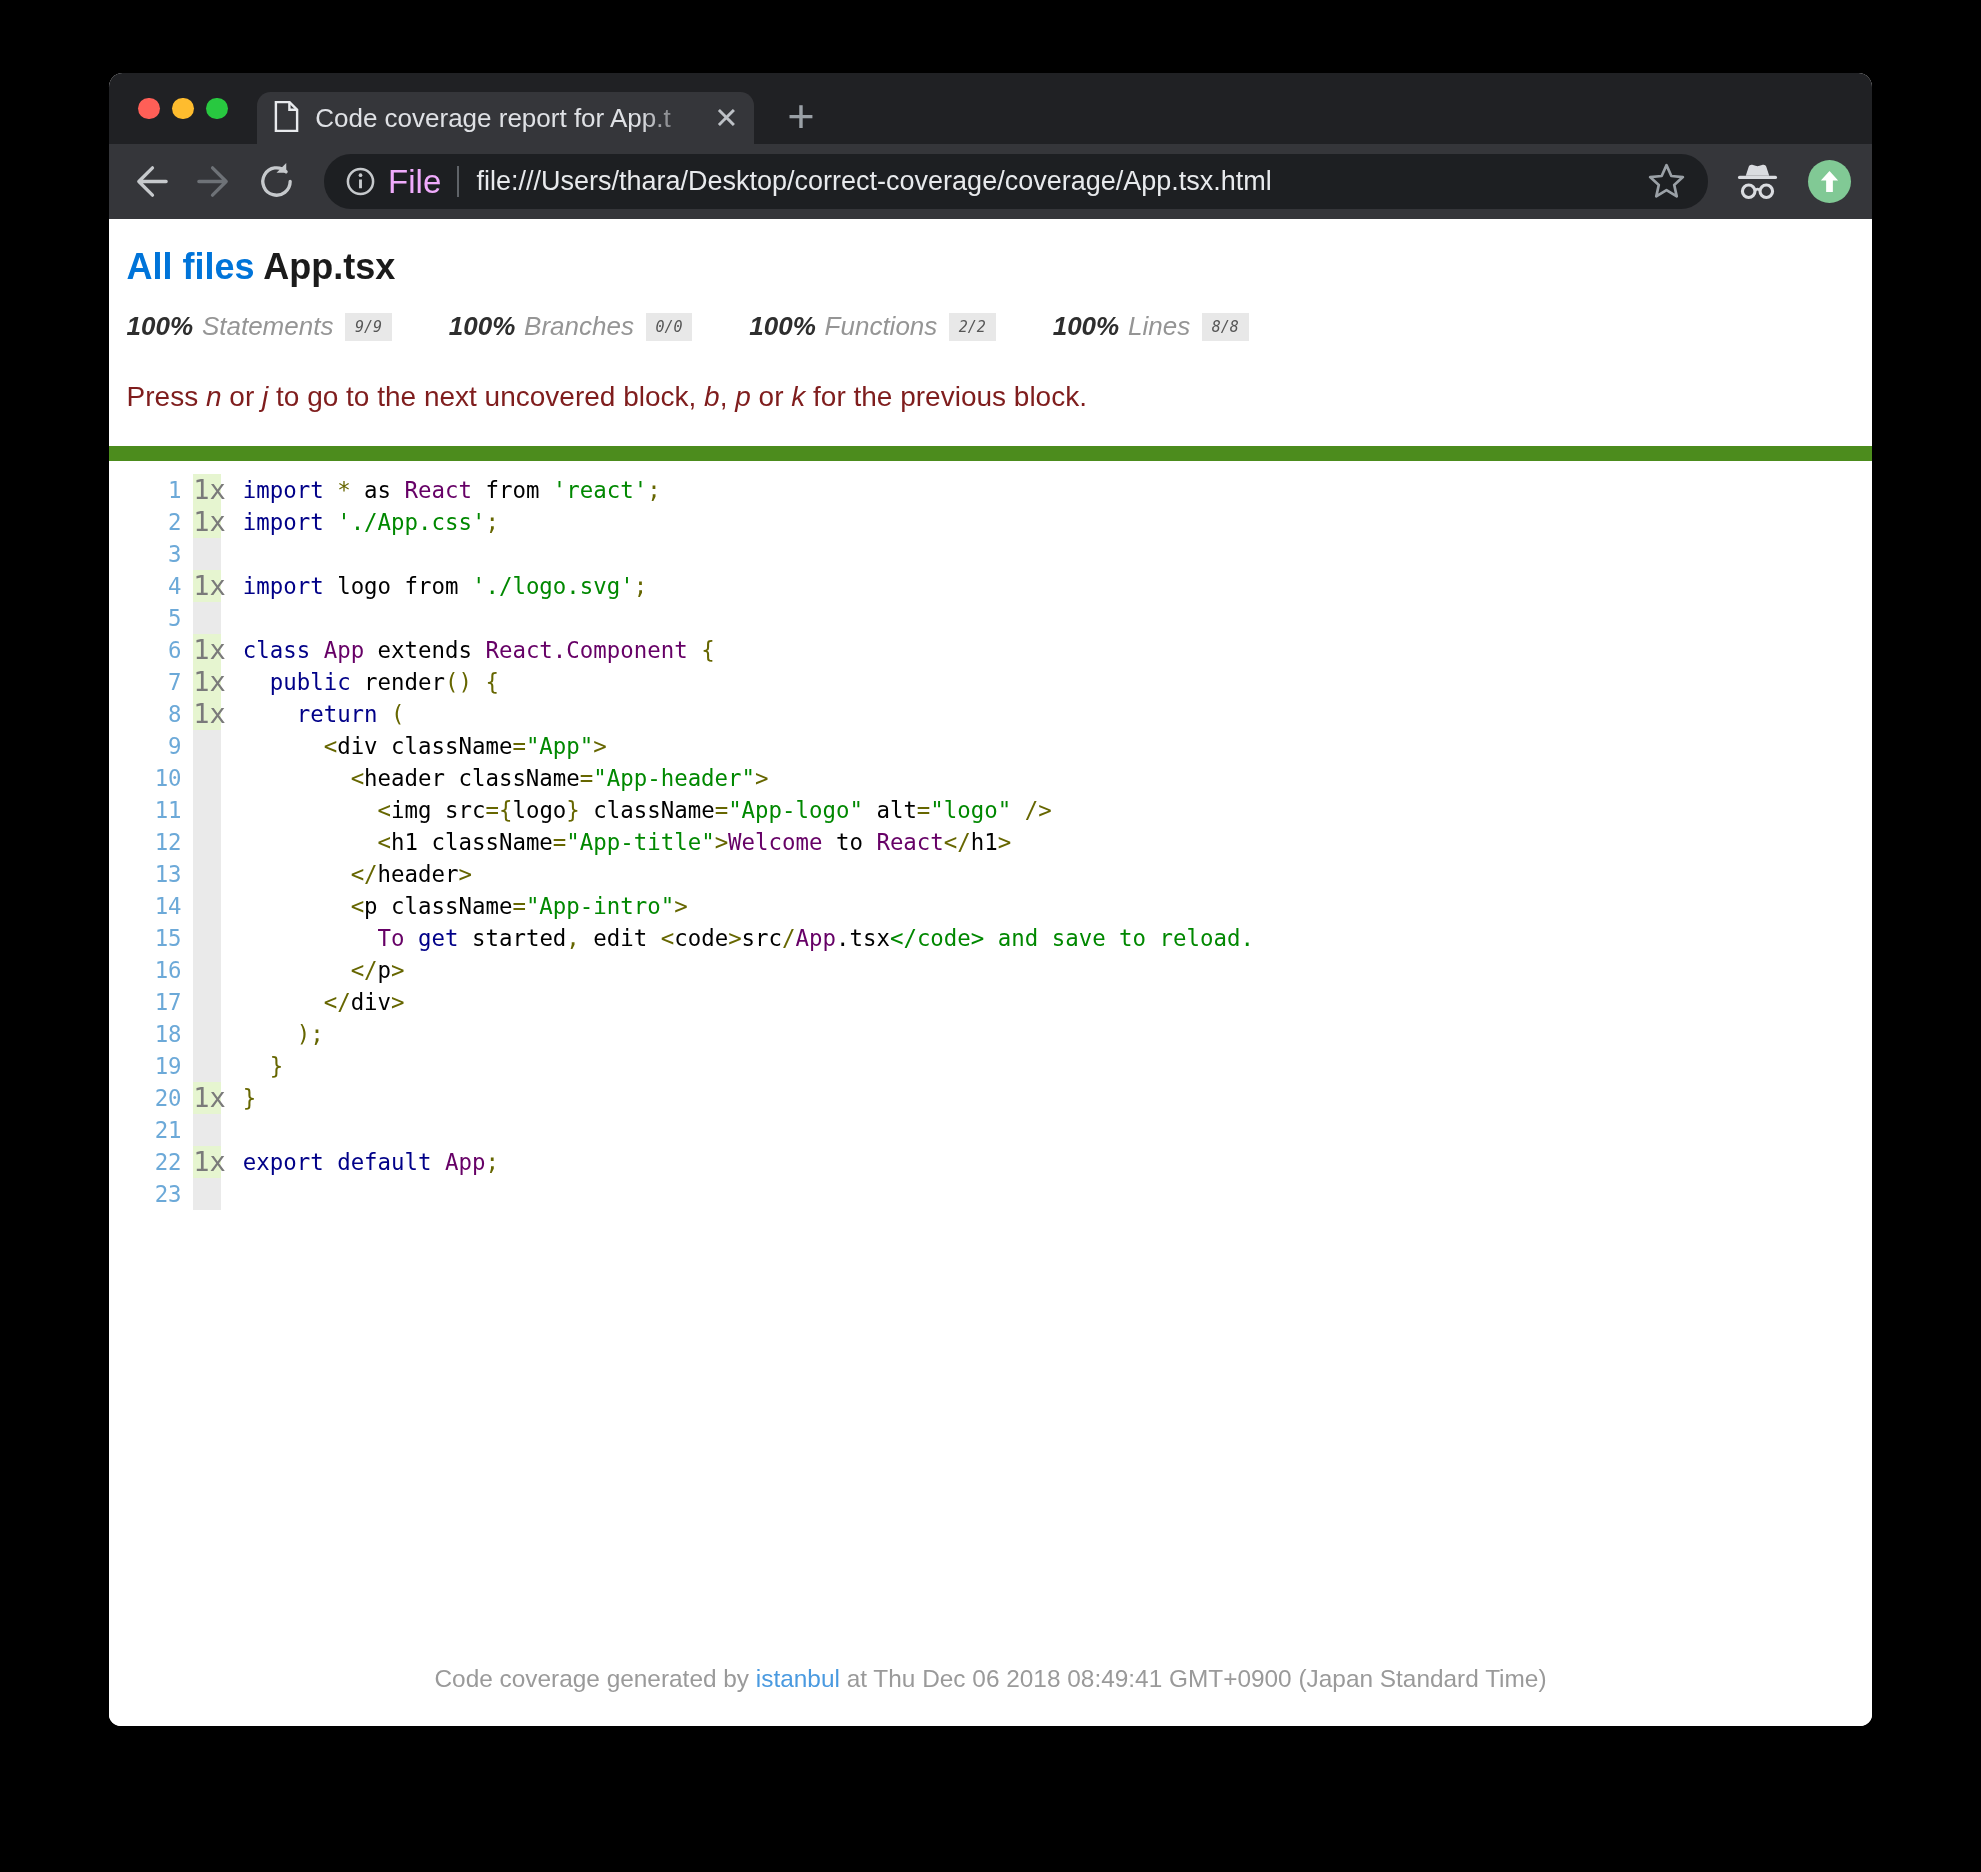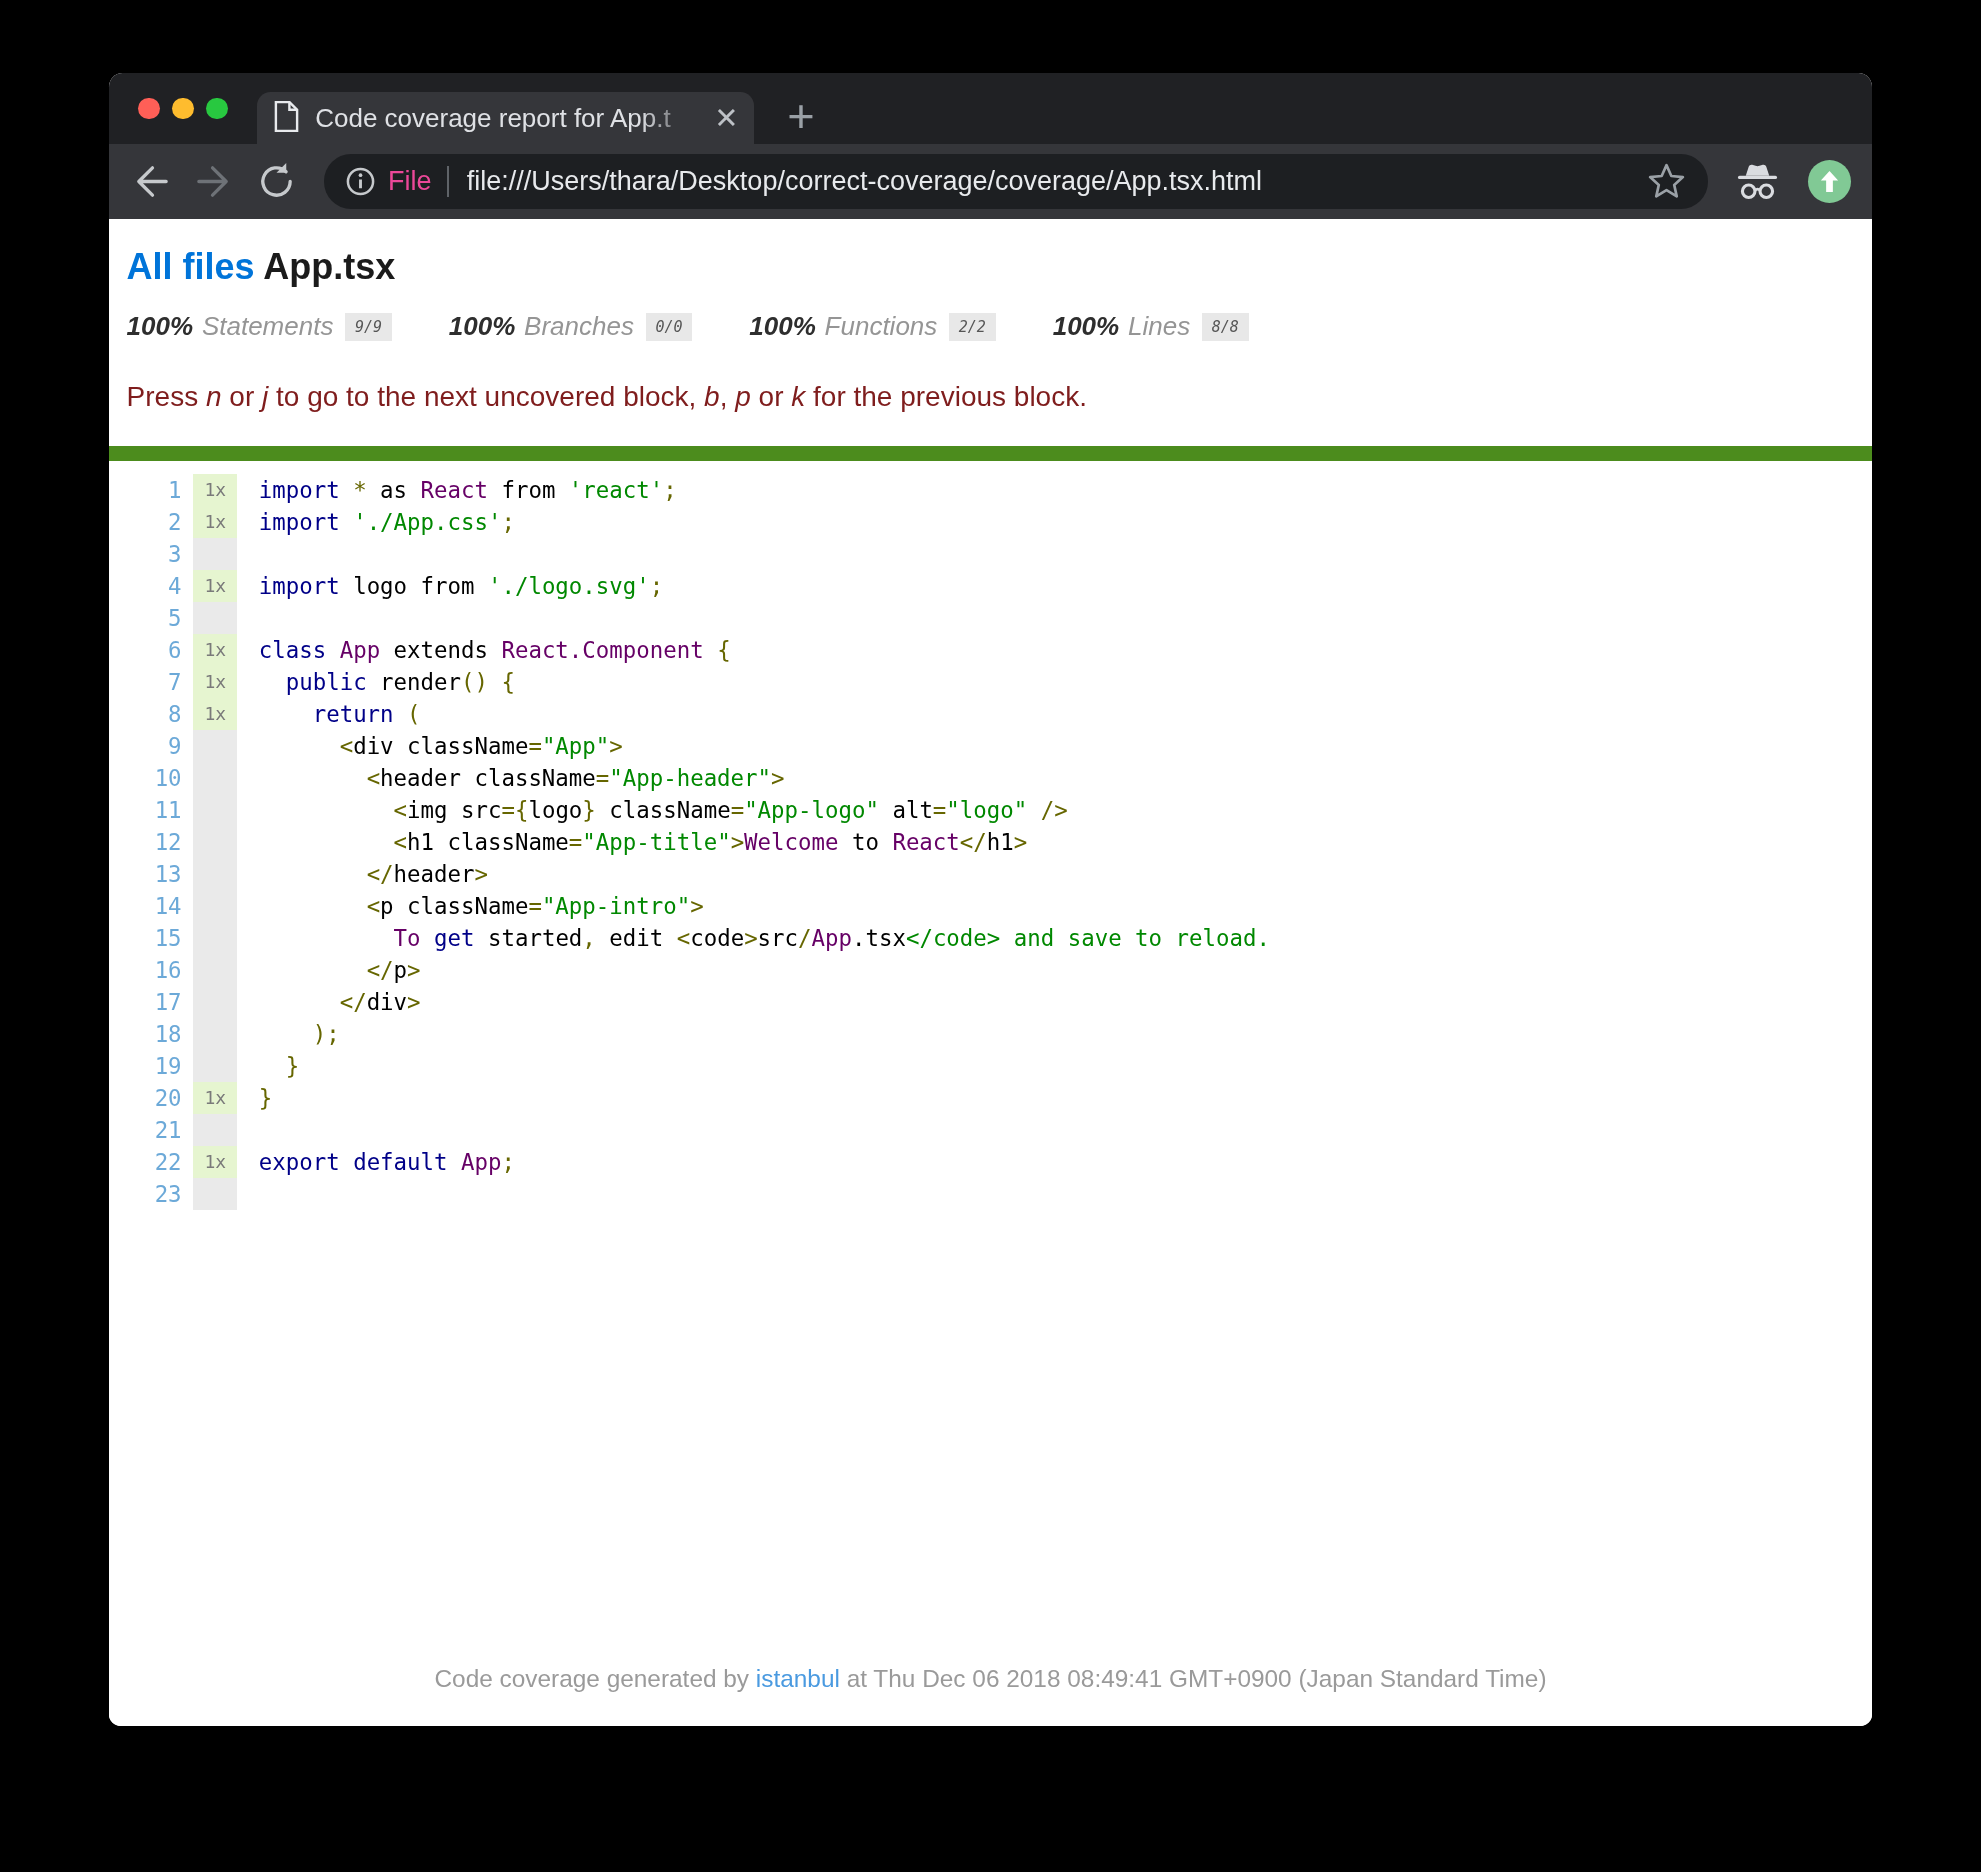--- a/index.html
+++ b/index.html
@@ -33,21 +33,21 @@
     align-self:center;margin-left:33px;color:#9aa0a6;font-size:47px;font-weight:300;
     line-height:1;margin-top:13.7px;
   }
   
   .toolbar{height:75px;background:#35363a;display:flex;align-items:center;padding:0 21.5px;}
   .nav-btn{flex:none;margin-right:21.5px;display:flex;align-items:center;}
   .urlbar{
     flex:1;height:55px;background:#1d1f22;border-radius:27px;display:flex;
     align-items:center;padding:0 21.5px;margin:0 17.6px 0 5.9px;min-width:0;
   }
-  .chip-label{color:#ec4899;font-size:27px;margin:0 15.6px 0 11.7px;}
+  .chip-label{color:#f0abfc;font-size:33px;margin:0 15.6px 0 11.7px;}
   .vsep{width:2px;height:31px;background:#5f6368;flex:none;}
   .url-text{
     color:#e8eaed;font-size:27px;margin-left:17.6px;white-space:nowrap;overflow:hidden;
     flex:1;min-width:0;
   }
   .star{flex:none;margin-left:11.7px;display:flex;align-items:center;}
   .incog{flex:none;margin:0 25px 0 5.9px;display:flex;align-items:center;}
   .update{
     flex:none;width:43px;height:43px;border-radius:50%;background:#81c995;
     display:flex;align-items:center;justify-content:center;
@@ -65,21 +65,21 @@
     font-family:"DejaVu Sans Mono",monospace;font-size:15px;color:#555;
     background:#e8e8e8;padding:4.9px 9.8px;border-radius:0;
   }
   .hint{color:#7f1d1d;font-size:28px;margin:0 0 33px 0;}
   .hint em{font-style:italic;}
   .status-line{height:14.6px;width:100%;}
   
   .code{padding:12.7px 0 0 17.6px;font-family:"DejaVu Sans Mono",monospace;font-size:22.4px;}
   .code-row{display:flex;height:32px;line-height:32px;}
   .ln{width:55px;flex:none;text-align:right;color:#6ca9d8;padding-right:11.7px;}
-  .cnt{width:44px;flex:none;text-align:center;color:#7a7a7a;background:#eaeaea;font-size:18px;}
+  .cnt{width:28px;flex:none;text-align:center;color:#7a7a7a;background:#eaeaea;font-size:27px;}
   .cnt.covered{background:#e6f5d0;}
   .src{white-space:pre;padding-left:21.5px;}
   .tk-k{color:#000088;}
   .tk-t{color:#660066;}
   .tk-s{color:#008800;}
   .tk-p{color:#666600;}
   .tk-n{color:#000000;}
   
   .footer{
     position:absolute;bottom:33px;left:0;width:100%;text-align:center;

